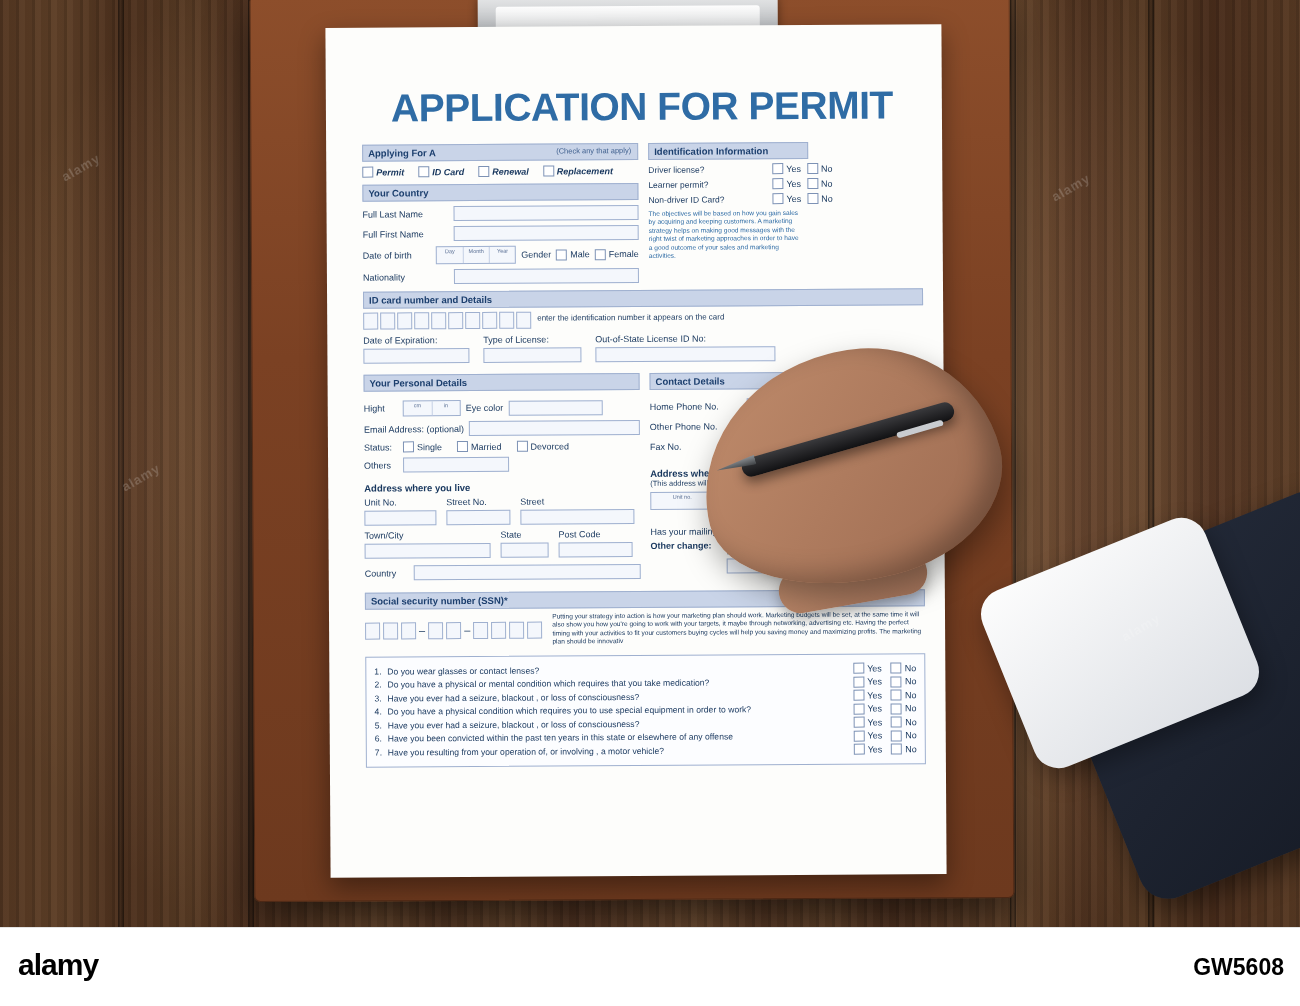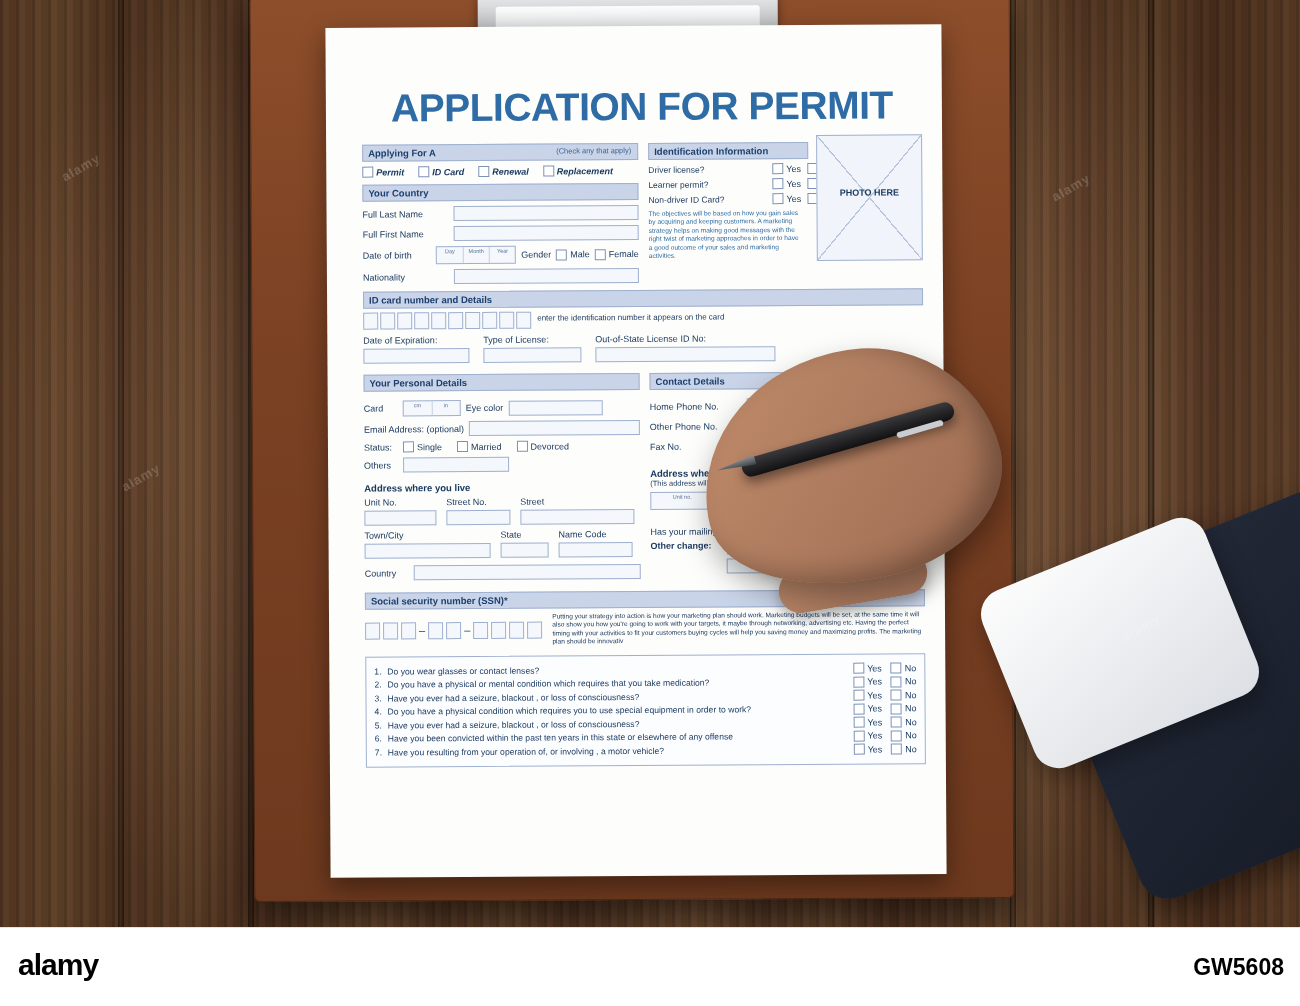--- a/index.html
+++ b/index.html
@@ -282,25 +282,20 @@
               <span>Yes</span>
             </label>
           <label class="chk">
               <span class="cb"></span>
               <span>No</span>
             </label>
         </div>
 
         <div class="bodytext" style="width:152px;">The objectives will be based on how you gain sales by acquiring and keeping customers. A marketing strategy helps on making good messages with the right twist of marketing approaches in order to have a good outcome of your sales and marketing activities.</div>
 
-        <div id="photo-box">
-          <span class="x1"></span>
-          <span class="x2"></span>
-          <span class="t">PHOTO HERE</span>
-        </div>
       </div>
     </div>
 
     <div class="bar">
       <span>ID card number and Details</span>
     </div>
     <div style="display:flex;align-items:center;">
       <div class="idboxes">
         <span></span>
           <span></span>
@@ -331,21 +326,21 @@
       </div>
     </div>
 
     <div class="cols" style="margin-top:4px;">
       <div class="colL">
         <div class="bar">
           <span>Your Personal Details</span>
         </div>
 
         <div class="row" style="margin-top:9px;">
-          <span class="lbl" style="width:34px">Card</span>
+          <span class="lbl" style="width:34px">Hight</span>
           <span class="dob" style="width:56px;height:14px;">
             <div>cm</div>
             <div>in</div>
           </span>
           <span class="lbl" style="margin-left:0;">Eye color</span>
           <span class="fld md"></span>
         </div>
 
         <div class="row">
           <span class="lbl">Email Address: (optional)</span>
@@ -391,21 +386,21 @@
         <div style="display:flex;gap:10px;margin-top:5px;">
           <div>
             <div class="lbl">Town/City</div>
             <div class="fld" style="width:124px;margin-top:3px;"></div>
           </div>
           <div>
             <div class="lbl">State</div>
             <div class="fld" style="width:46px;margin-top:3px;"></div>
           </div>
           <div>
-            <div class="lbl">Name Code</div>
+            <div class="lbl">Post Code</div>
             <div class="fld" style="width:72px;margin-top:3px;"></div>
           </div>
         </div>
         <div class="row" style="margin-top:7px;">
           <span class="lbl" style="width:44px">Country</span>
           <span class="fld"></span>
         </div>
       </div>
 
       <div class="colR">

